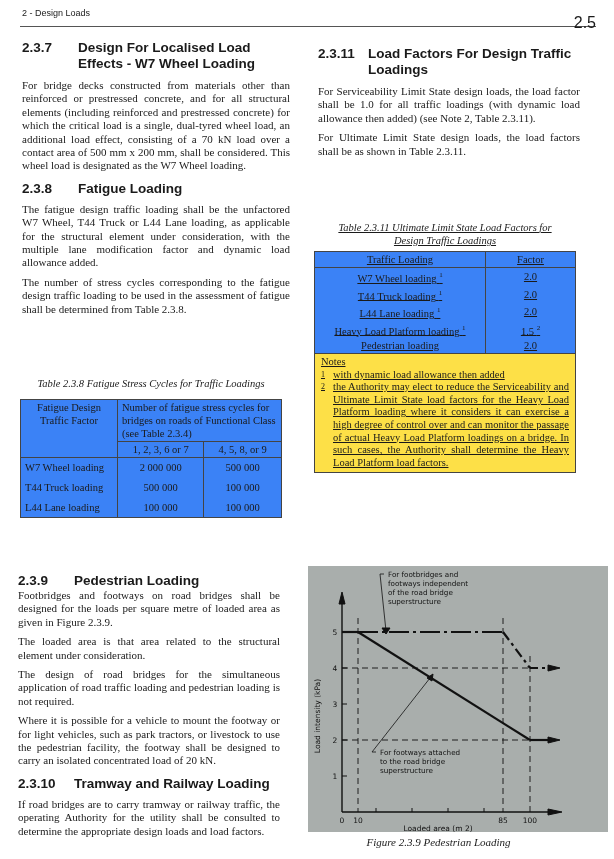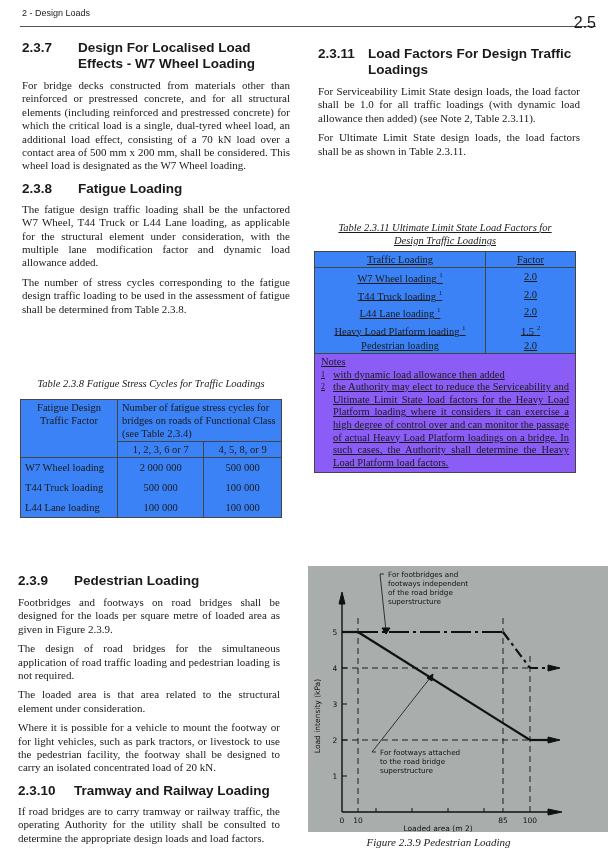--- a/index.html
+++ b/index.html
@@ -9,21 +9,21 @@
   .header .right { position:absolute; right:0; top:8px; font-family:"Liberation Sans", sans-serif; font-size:16px; }
   .col { position:absolute; }
   .h2 { font-family:"Liberation Sans", sans-serif; font-weight:bold; font-size:13.5px; line-height:16px; display:flex; margin:0; }
   .h2 .num { width:56px; flex:none; }
   .h2 .ttl { flex:1; }
   p { margin:0 0 6px 0; font-size:11px; line-height:13.4px; text-align:justify; }
   .caption { font-style:italic; font-size:10.5px; text-align:center; line-height:13px; }
   table.t { border-collapse:collapse; background:#3b82f6; font-size:10.5px; }
   table.t td { border:1px solid #444; padding:1px 4px; line-height:13px; }
   .c { text-align:center; }
-  .notes { background:#8b5cf6; border:1px solid #444; border-top:none; font-size:10.5px; padding:2px 6px 3px 6px; line-height:12.6px; text-align:justify; }
+  .notes { background:#fde047; border:1px solid #444; border-top:none; font-size:10.5px; padding:2px 6px 3px 6px; line-height:12.6px; text-align:justify; }
   .note { display:flex; }
   .note .n { width:12px; flex:none; font-size:8px; vertical-align:super; }
   sup { font-size:7px; }
   .chart { position:absolute; left:308px; top:566px; width:300px; height:266px; background:#a9aeac; }
   .chart text { font-family:"DejaVu Sans", sans-serif; }
 </style>
 </head>
 <body>
 
 <div class="header">
@@ -75,23 +75,23 @@
     </tr>
   </tbody>
     </table>
 </div>
 
 <div class="col" style="left:18px; top:573px; width:262px;">
   <div class="h2">
     <span class="num">2.3.9</span>
     <span class="ttl">Pedestrian Loading</span>
   </div>
-  <p style="margin-top:7px;">Footbridges and footways on road bridges shall be designed for the loads per square metre of loaded area as given in Figure 2.3.9.</p>
+  <p style="">Footbridges and footways on road bridges shall be designed for the loads per square metre of loaded area as given in Figure 2.3.9.</p>
+  <p>The loaded area is that area related to the structural element under consideration.</p>
   <p>The design of road bridges for the simultaneous application of road traffic loading and pedestrian loading is not required.</p>
-  <p>The loaded area is that area related to the structural element under consideration.</p>
   <p>Where it is possible for a vehicle to mount the footway or for light vehicles, such as park tractors, or livestock to use the pedestrian facility, the footway shall be designed to carry an isolated concentrated load of 20 kN.</p>
   <div class="h2" style="margin-top:8px;">
     <span class="num">2.3.10</span>
     <span class="ttl">Tramway and Railway Loading</span>
   </div>
   <p style="margin-top:6px;">If road bridges are to carry tramway or railway traffic, the operating Authority for the utility shall be consulted to determine the appropriate design loads and load factors.</p>
 </div>
 
 <div class="col" style="left:318px; top:46px; width:262px;">
   <div class="h2">

